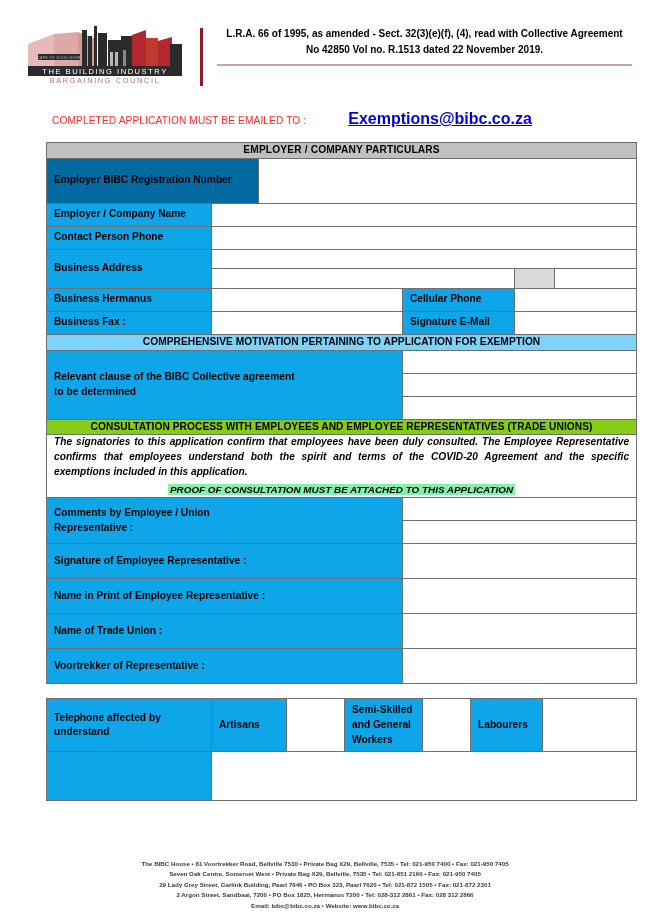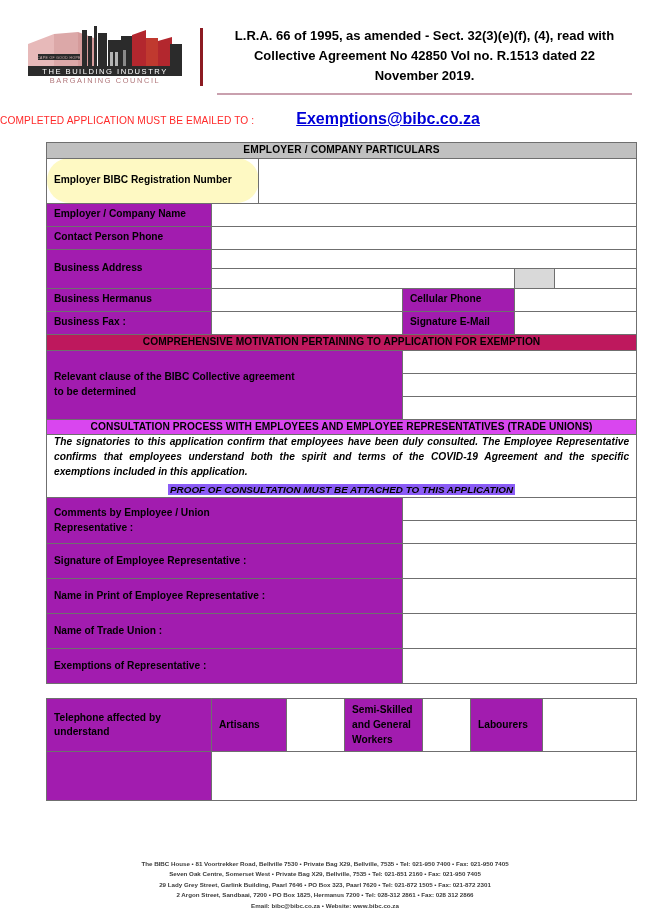--- a/index.html
+++ b/index.html
@@ -49,36 +49,37 @@
     padding-right: 8px;
   }
   .main-title {
     font-size: 15.5px;
     font-weight: bold;
     letter-spacing: 0.2px;
     margin-top: 7px;
     margin-bottom: 0;
   }
   .sub-title {
-    font-size: 13px;
+    font-size: 10px;
     font-weight: bold;
     line-height: 1.55;
     margin-top: 12px;
     padding: 0 6px;
   }
   .pink-rule {
     height: 1.5px;
     background: #c9a0ae;
     margin-top: 7px;
   }
 
   
   .email-line {
     display: flex;
     align-items: baseline;
+    padding-left: 52px;
     margin-top: 18px;
     font-size: 10.2px;
   }
   .email-label {
     color: #ff2a2a;
     font-weight: normal;
     letter-spacing: 0.1px;
   }
   .email-link {
     color: #0000d8;
@@ -98,64 +99,64 @@
   .doc-table td {
     border: 1px solid #6f6f6f;
     padding: 0 7px;
     font-size: 10.2px;
     font-weight: bold;
     vertical-align: middle;
     line-height: 1.45;
   }
   .doc-table.t1 { margin-top: 14px; }
 
-  .lbl  { background: #a21caf; }
-  .lbl-dark { background: #fef9c3; border-radius: 26px; }
+  .lbl  { background: #0ea5e9; }
+  .lbl-dark { background: #0369a1; }
   .blank { background: #ffffff; }
   .grayfill { background: #d9d9d9; }
 
   .band {
     background: #c0c0c0;
     text-align: center;
     font-size: 12.6px;
     font-weight: bold;
     padding: 7px 4px;
     letter-spacing: 0.15px;
   }
   .band-small {
-    background: #be185d;
+    background: #7dd3fc;
     text-align: center;
     font-size: 11.1px;
     font-weight: bold;
     padding: 7px 4px;
     letter-spacing: 0.05px;
   }
   .band-orange {
-    background: #d946ef;
+    background: #84cc16;
     text-align: center;
     font-size: 10.3px;
     font-weight: bold;
     padding: 5px 4px;
     letter-spacing: 0.05px;
   }
 
   .para-cell {
     font-style: italic;
     font-weight: bold;
     font-size: 10.2px;
     text-align: justify;
     line-height: 1.52;
     padding: 5px 8px 6px 8px;
   }
   .proof {
     text-align: center;
     margin-top: 3px;
   }
   .proof span {
-    background: #8b5cf6;
+    background: #86efac;
     font-style: italic;
     font-weight: bold;
     font-size: 9.9px;
     padding: 0 2px;
     text-align: center;
   }
 
   .tall    { height: 34px; }
   .taller  { height: 44px; }
   .r-norm  { height: 22px; }
@@ -301,21 +302,21 @@
   <tr>
     <td class="blank r-norm" colspan="4"></td>
   </tr>
 
   <tr>
     <td class="band-orange" colspan="7">CONSULTATION PROCESS WITH EMPLOYEES AND EMPLOYEE REPRESENTATIVES (TRADE UNIONS)</td>
   </tr>
 
   <tr>
     <td class="para-cell" colspan="7">
-      <div>The signatories to this application confirm that employees have been duly consulted.  The Employee Representative confirms that employees understand both the spirit and terms of the COVID-19 Agreement and the specific exemptions included in this application.</div>
+      <div>The signatories to this application confirm that employees have been duly consulted.  The Employee Representative confirms that employees understand both the spirit and terms of the COVID-20 Agreement and the specific exemptions included in this application.</div>
       <div class="proof">
         <span>PROOF OF CONSULTATION MUST BE ATTACHED TO THIS APPLICATION</span>
       </div>
     </td>
   </tr>
 
   <tr>
     <td class="lbl" colspan="3" rowspan="2">
       <div>Comments by Employee / Union</div>
       <div>Representative :</div>
@@ -335,21 +336,21 @@
     <td class="lbl tall" colspan="3">Name in Print  of Employee Representative :</td>
     <td class="blank" colspan="4"></td>
   </tr>
 
   <tr>
     <td class="lbl tall" colspan="3">Name of Trade Union :</td>
     <td class="blank" colspan="4"></td>
   </tr>
 
   <tr>
-    <td class="lbl tall" colspan="3">Exemptions of Representative :</td>
+    <td class="lbl tall" colspan="3">Voortrekker of Representative :</td>
     <td class="blank" colspan="4"></td>
   </tr>
 </tbody>
   </table>
 
 <div class="spacer"></div>
 
 <table class="doc-table t2">
   <colgroup>
     <col style="width:165px">

